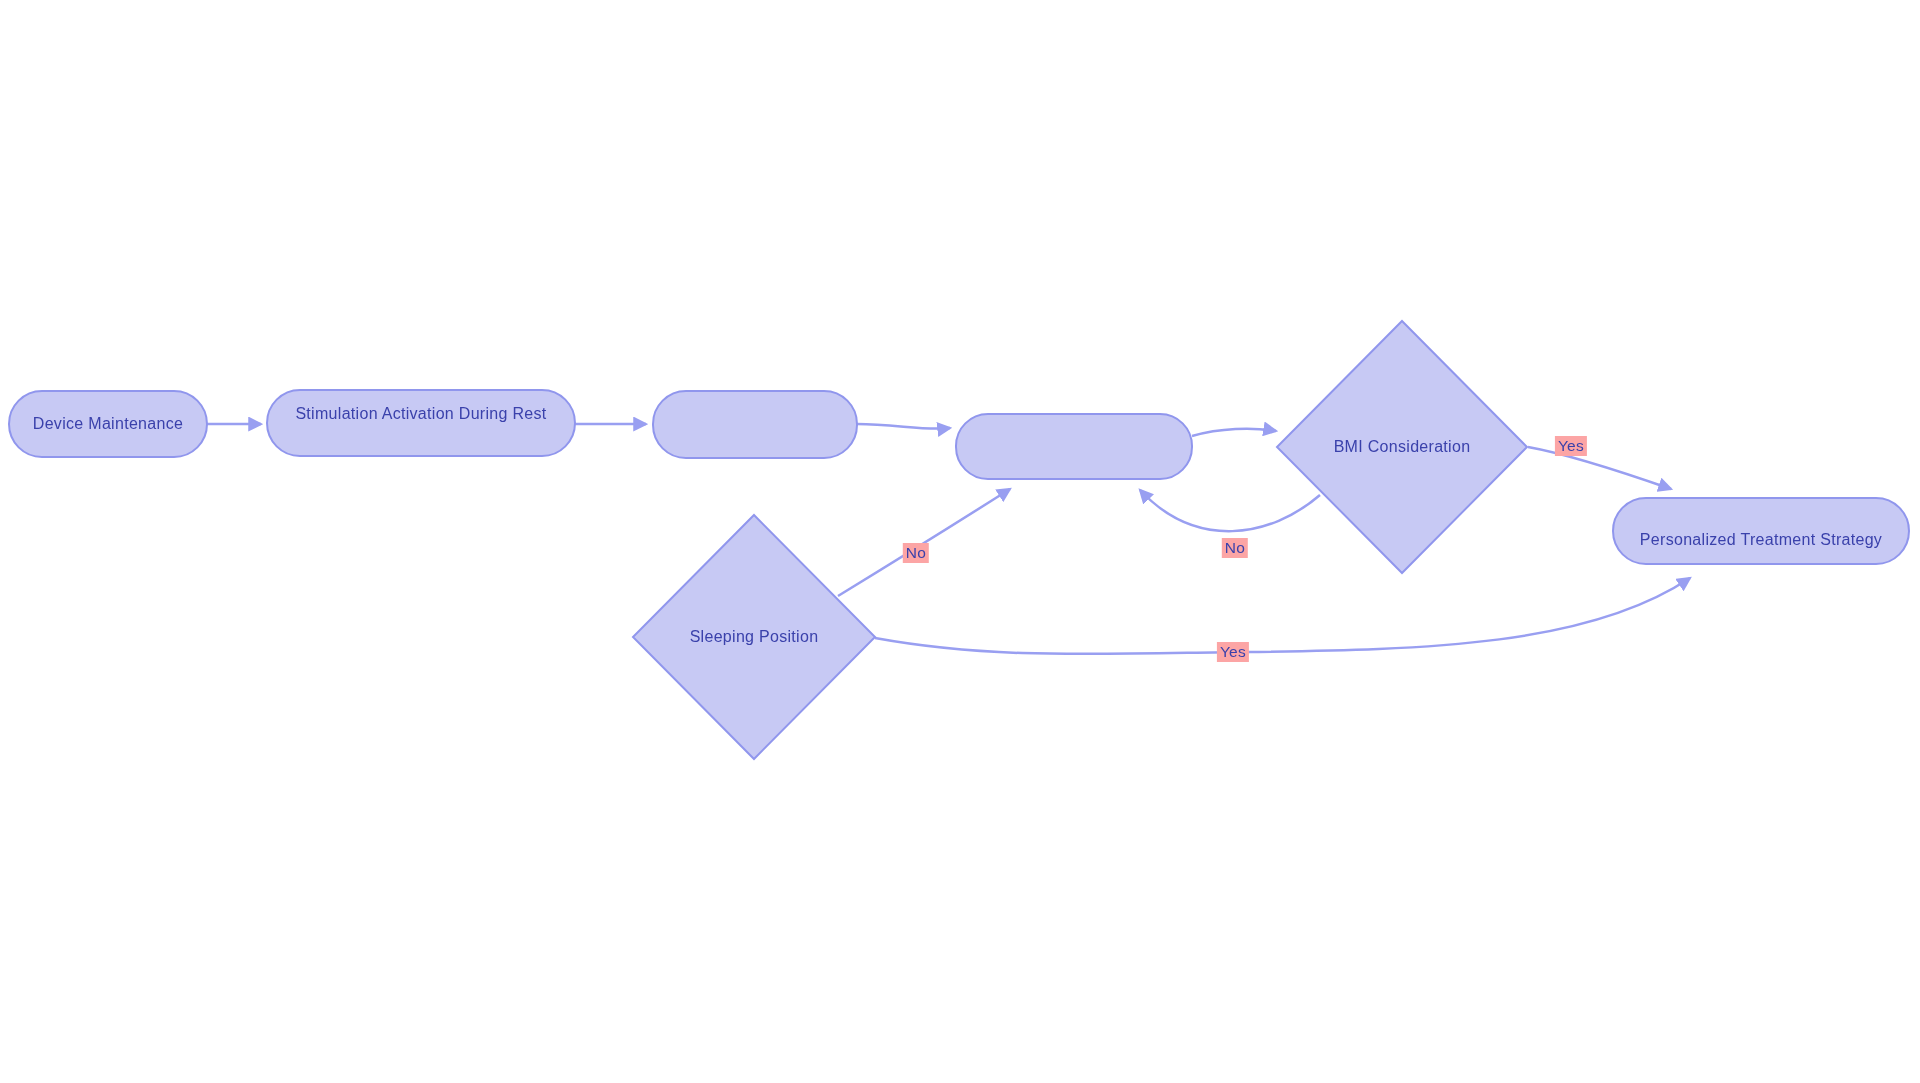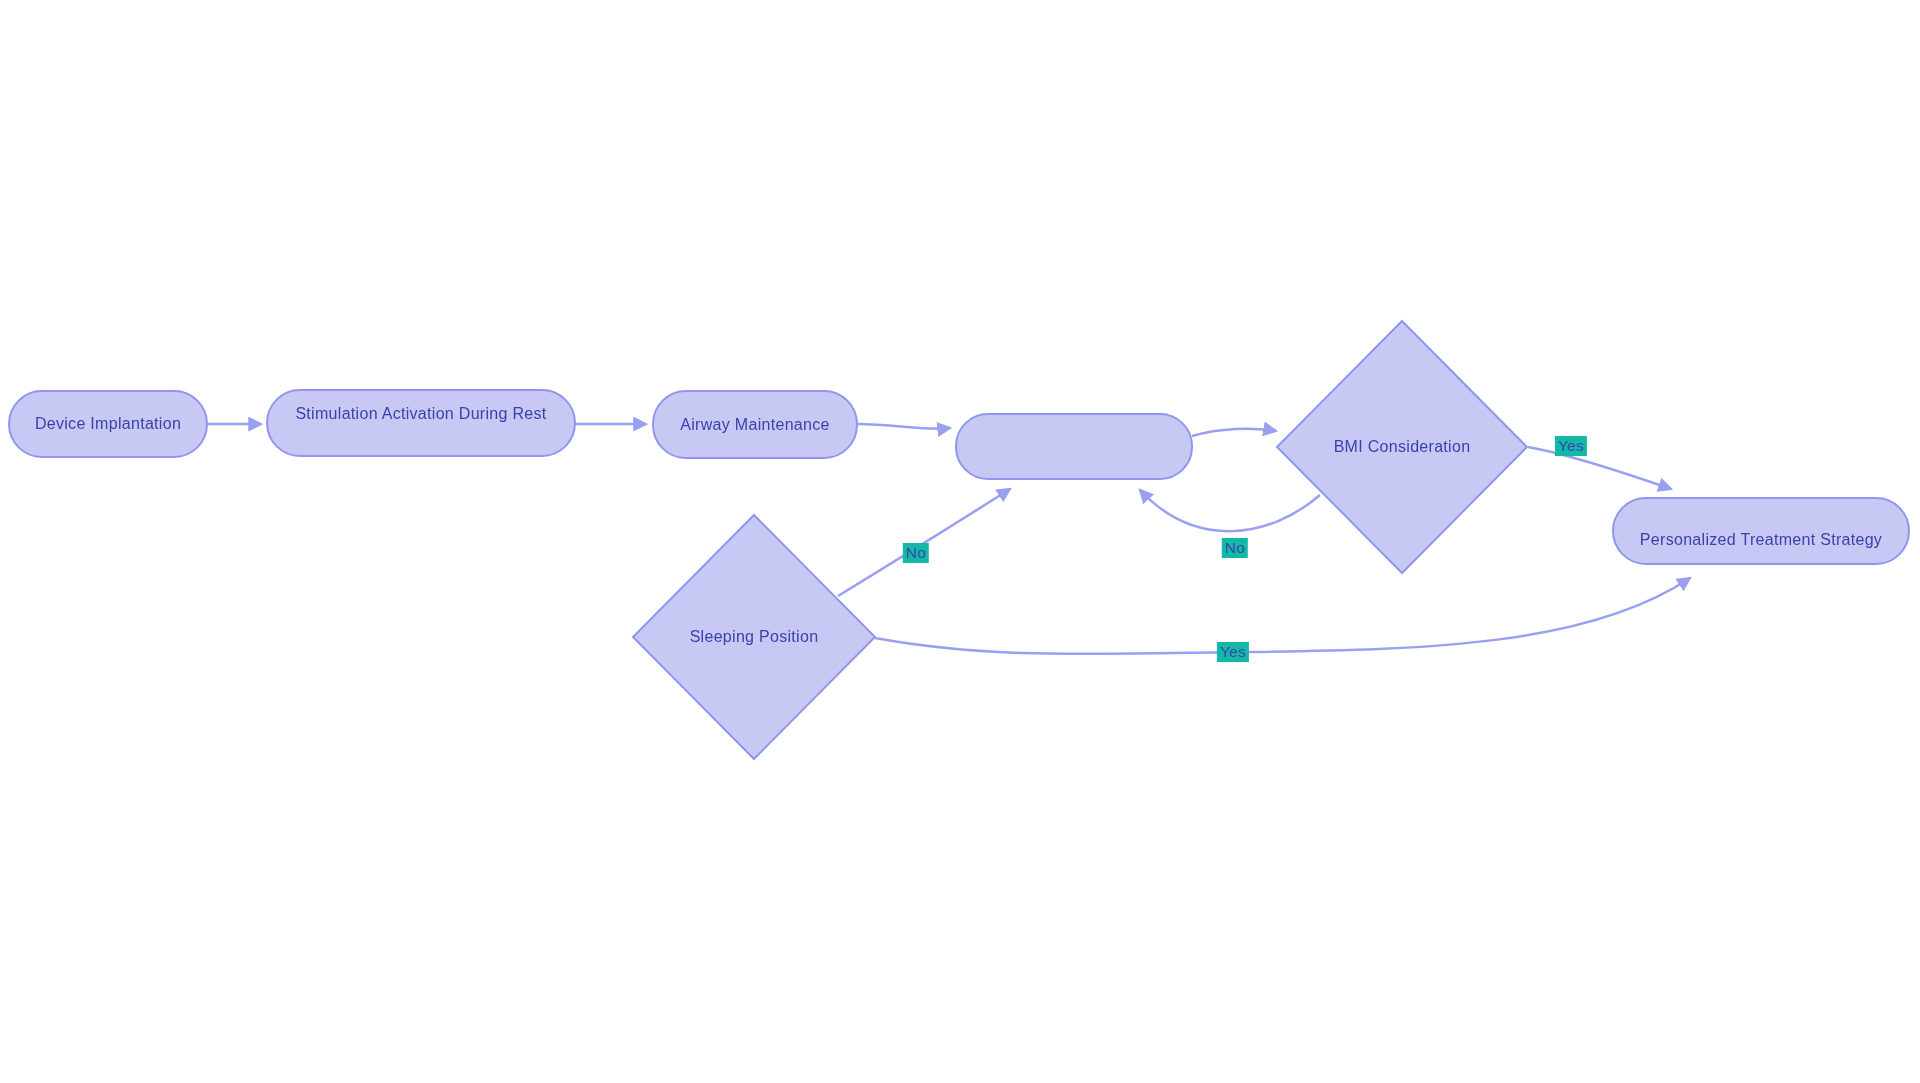--- a/index.html
+++ b/index.html
@@ -29,21 +29,21 @@
     justify-content: center;
     text-align: center;
     color: #3a41ab;
     font-size: 16px;
     letter-spacing: 0.3px;
     pointer-events: none;
   }
   .edge-label {
     position: absolute;
     transform: translate(-50%, -50%);
-    background: #14b8a6;
+    background: #fca5a5;
     color: #3a41ab;
     font-size: 15.5px;
     letter-spacing: 0.3px;
     padding: 0 3px;
     line-height: 20px;
     white-space: nowrap;
   }
 </style>
 </head>
 <body>
@@ -72,25 +72,24 @@
       <rect x="9" y="391" width="198" height="66" rx="33"></rect>
       <rect x="267" y="390" width="308" height="66" rx="33"></rect>
       <rect x="653" y="391" width="204" height="67" rx="33"></rect>
       <rect x="956" y="414" width="236" height="65" rx="32"></rect>
       <polygon points="754,515 875,637 754,759 633,637"></polygon>
       <polygon points="1402,321 1527,447 1402,573 1277,447"></polygon>
       <rect x="1613" y="498" width="296" height="66" rx="33"></rect>
     </g>
   </svg>
 
-  <div class="node-label" style="left:9px; top:391px; width:198px; height:66px;">Device Implantation</div>
+  <div class="node-label" style="left:9px; top:391px; width:198px; height:66px;">Device Maintenance</div>
 
   <div class="node-label" style="left:267px; top:390px; width:308px; height:48px;">Stimulation Activation During Rest</div>
 
-  <div class="node-label" style="left:653px; top:391px; width:204px; height:67px;">Airway Maintenance</div>
 
 
   <div class="node-label" style="left:633px; top:515px; width:242px; height:244px;text-align:right;">Sleeping Position</div>
 
   <div class="node-label" style="left:1277px; top:321px; width:250px; height:252px;">BMI Consideration</div>
 
   <div class="node-label" style="left:1613px; top:498px; width:296px; height:84px;">Personalized Treatment Strategy</div>
 
   <span class="edge-label" style="left:1571px; top:446px;">Yes</span>
 

